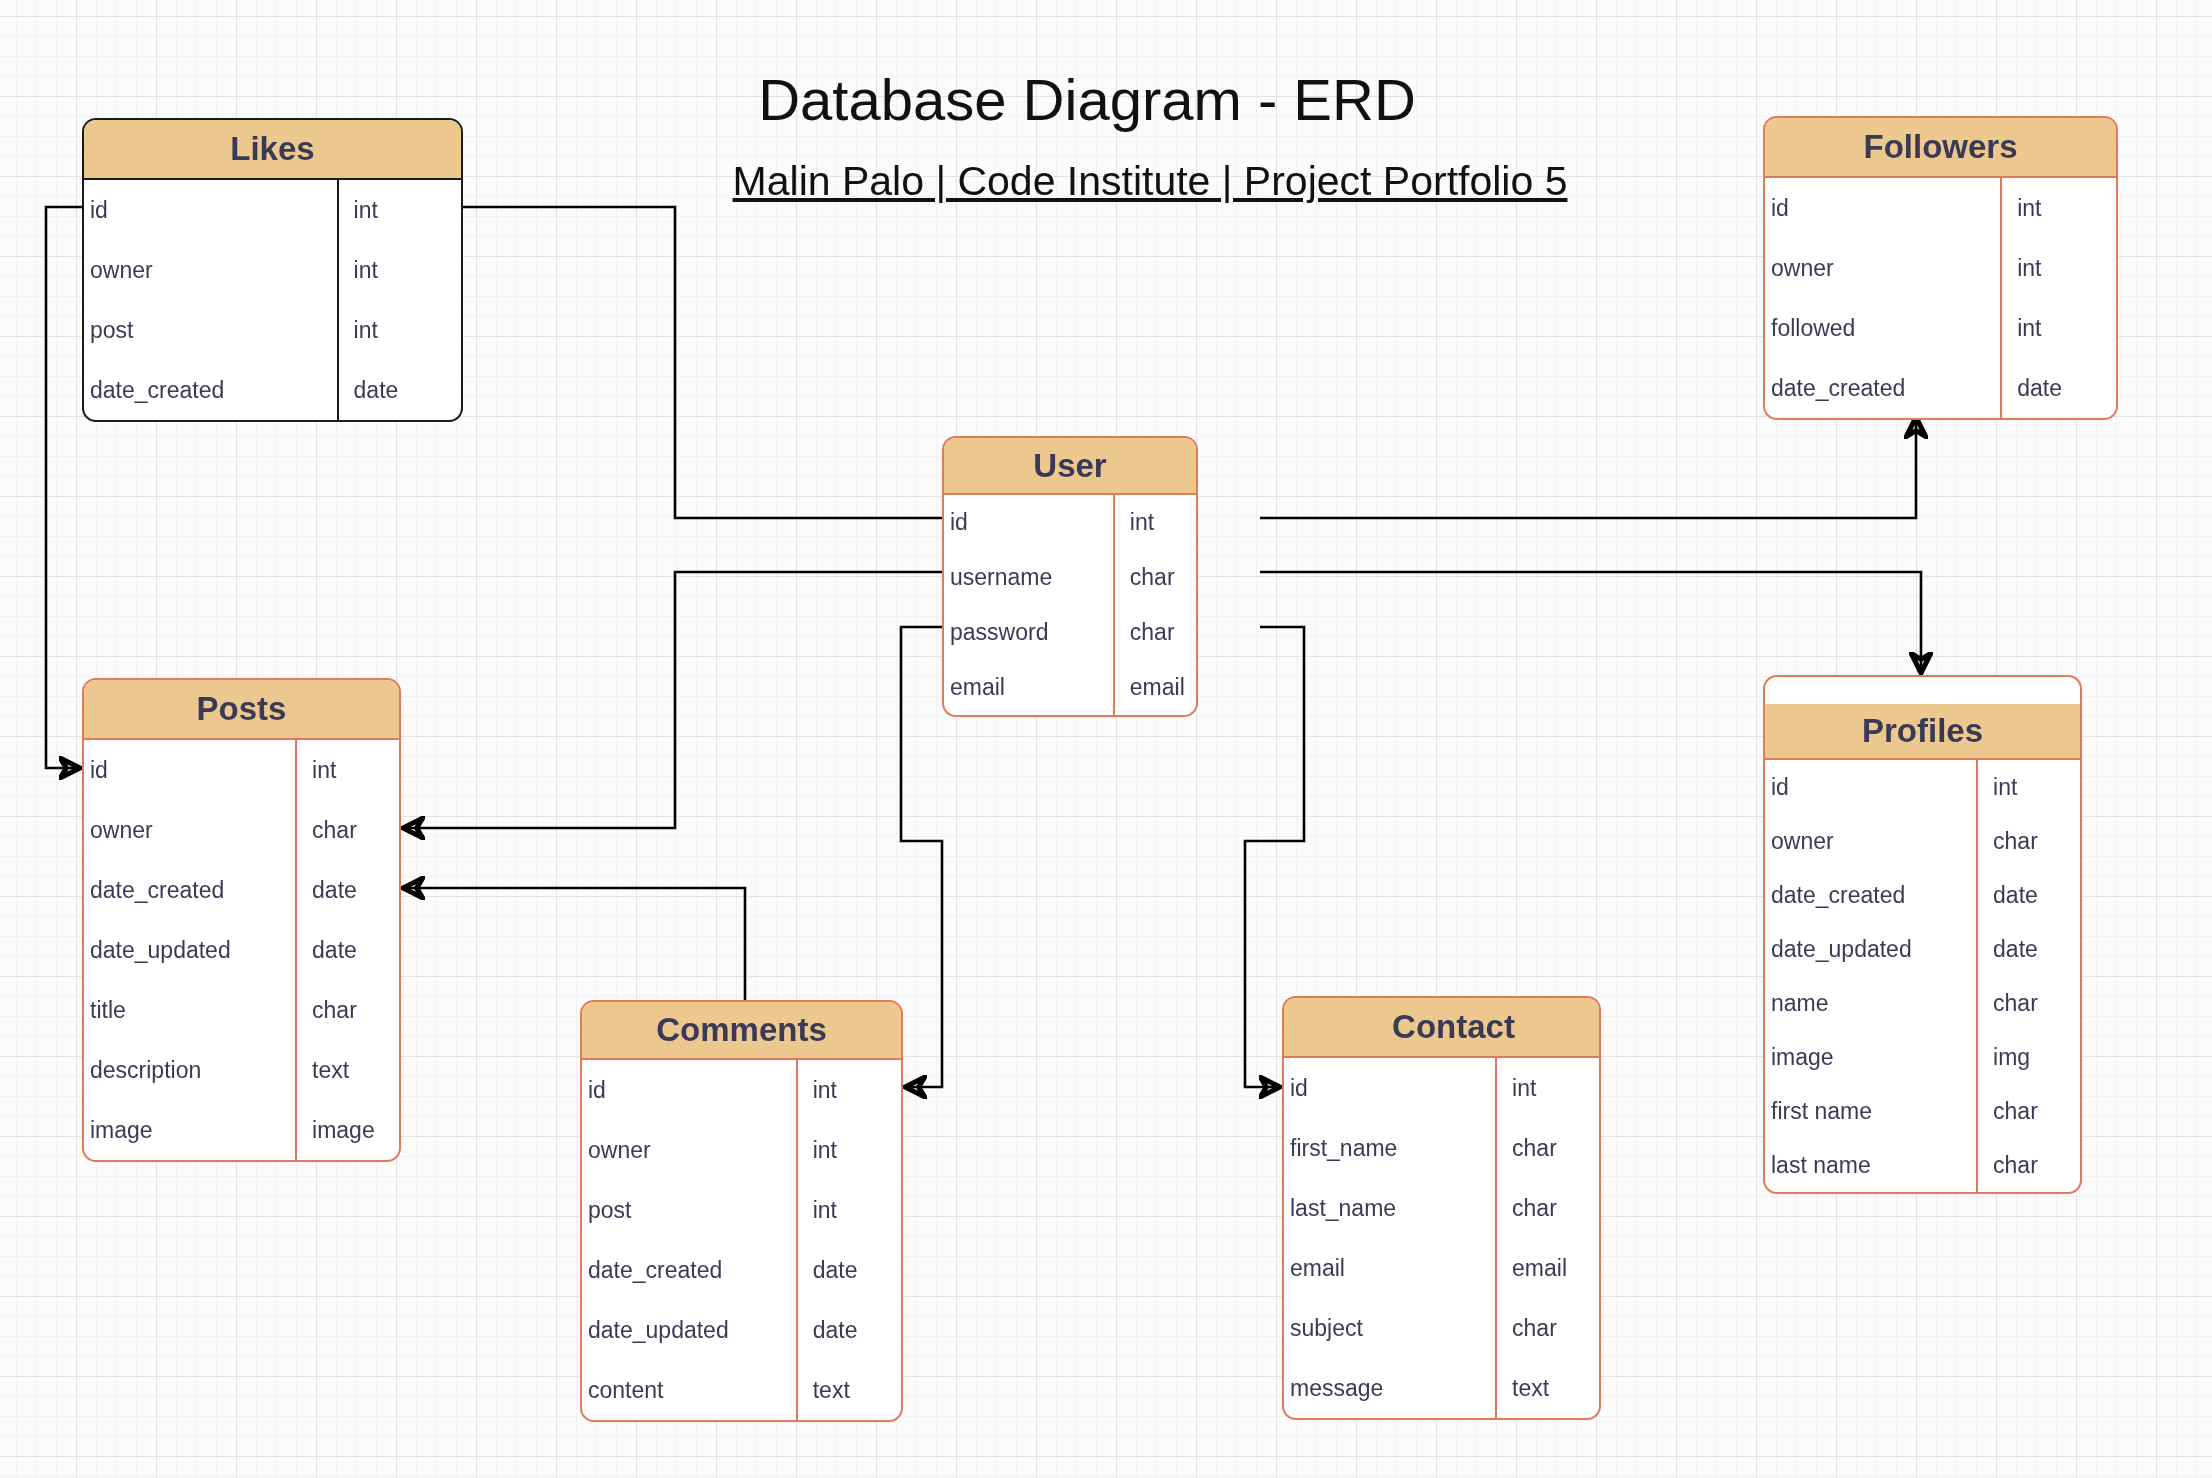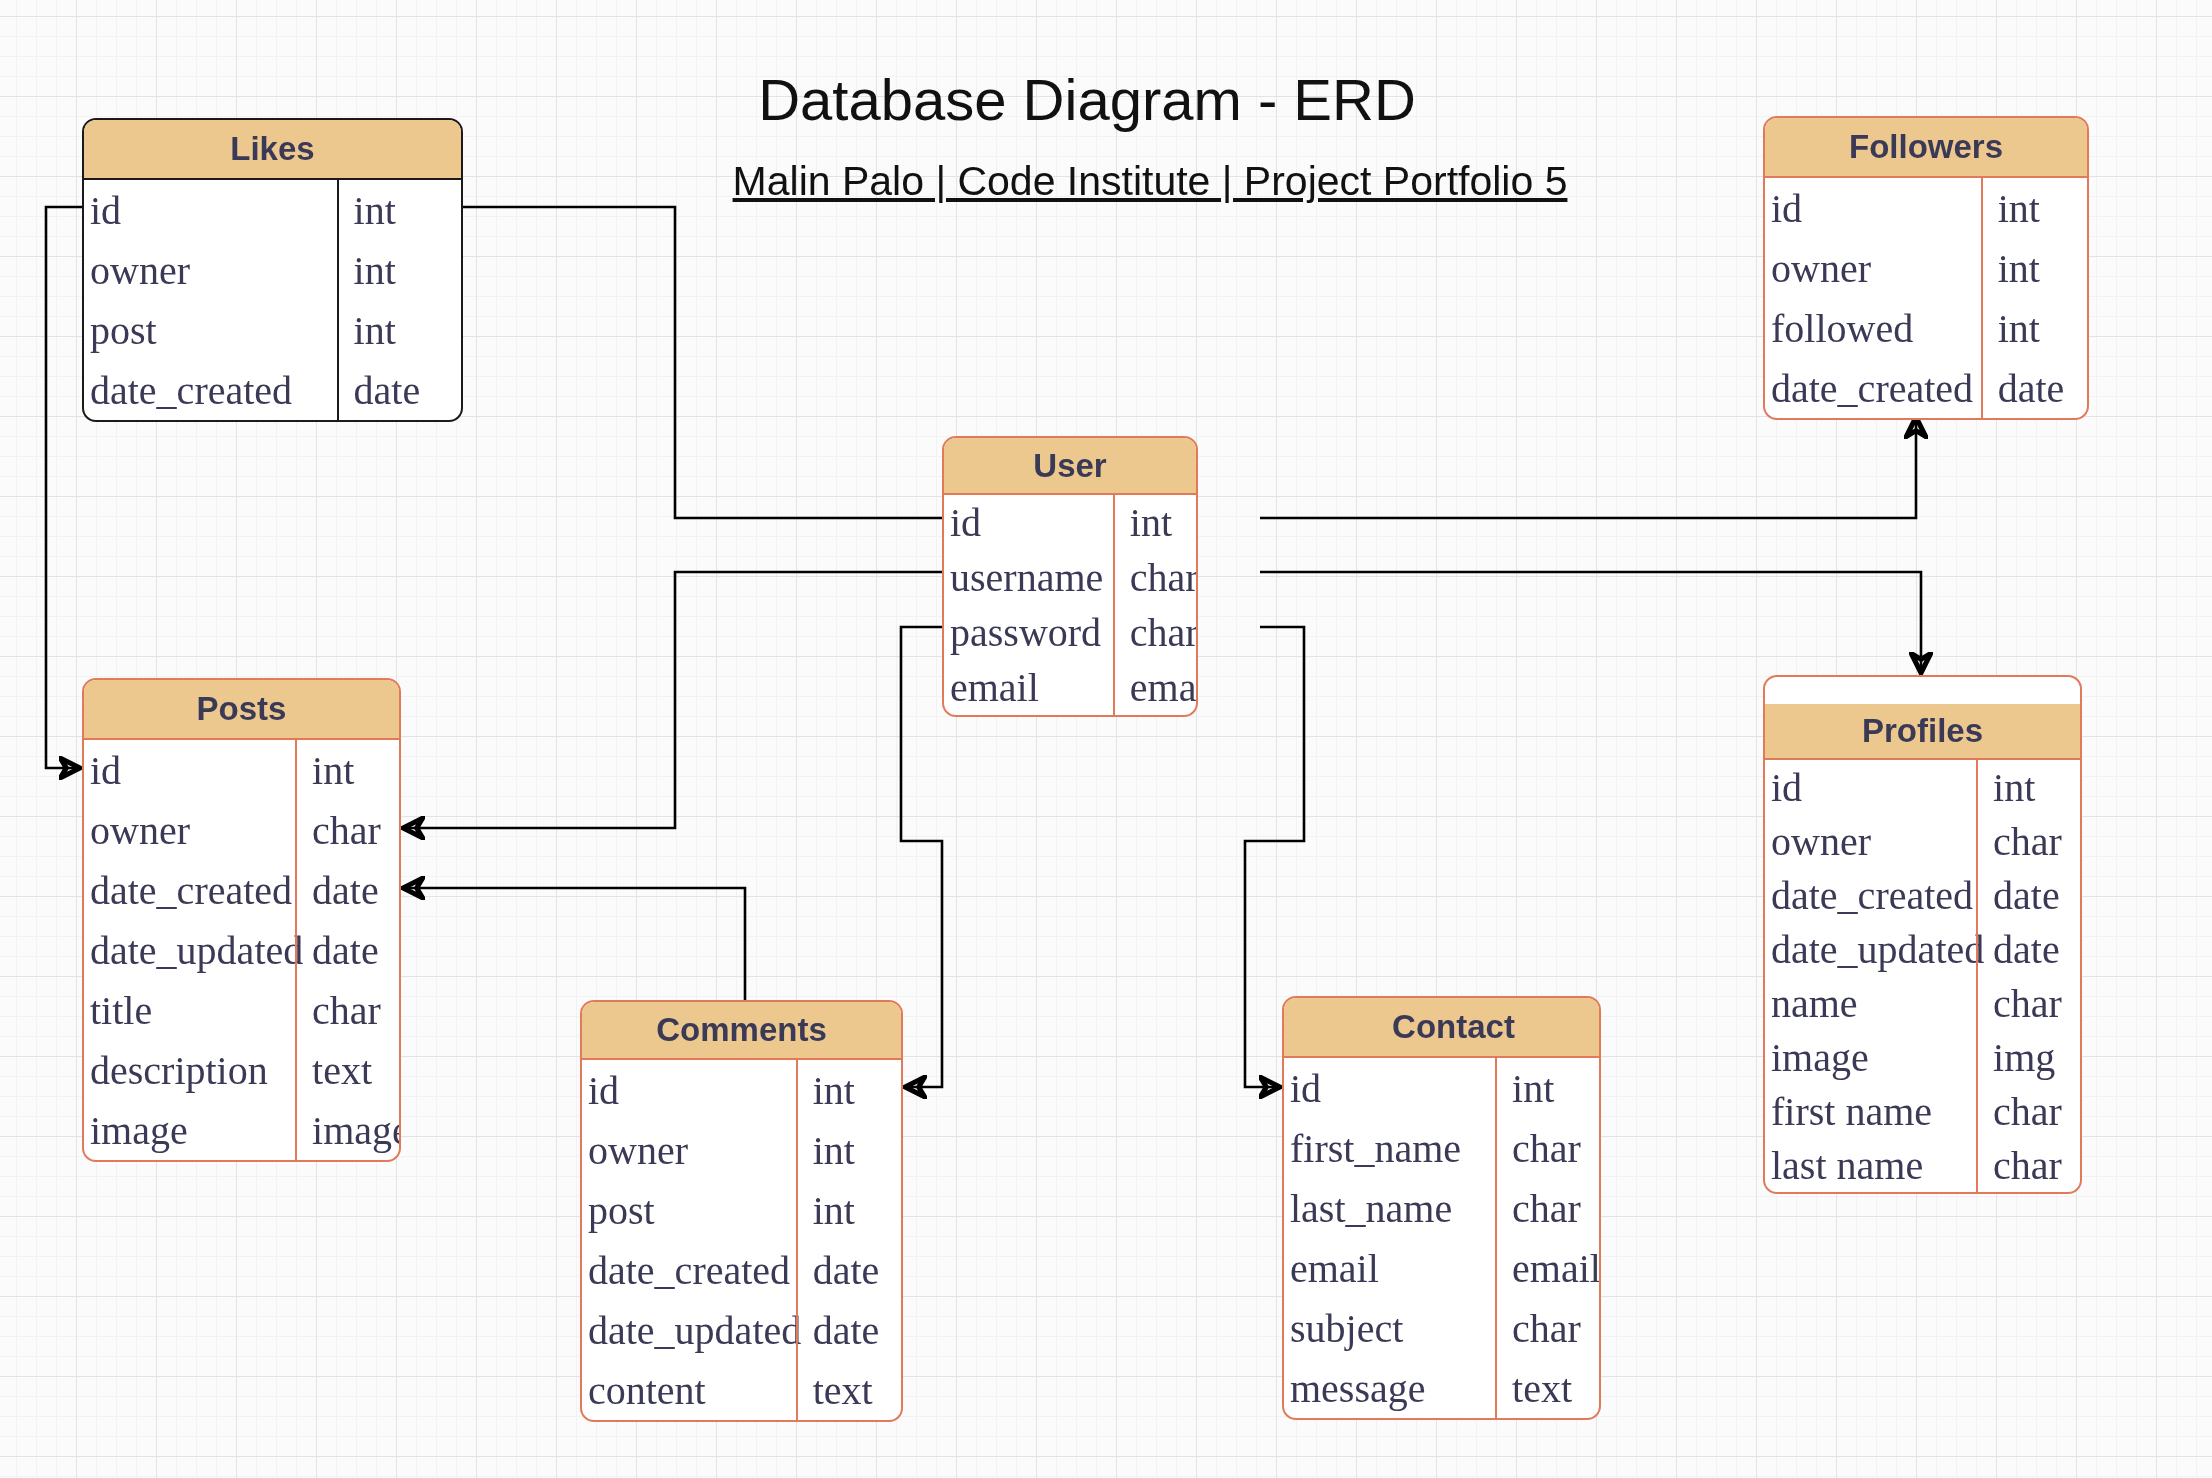--- a/index.html
+++ b/index.html
@@ -33,38 +33,38 @@
     border-radius:14px;
     box-sizing:border-box;
     overflow:hidden;
   }
   .ent .hdr{
     background:#ecc88f;
     border-bottom:2px solid #e07a5a;
     display:flex;align-items:center;justify-content:center;
     font-weight:bold;font-size:33px;
   }
-  .ent .row{display:flex;font-size:40px;font-family:Liberation Serif, serif;}
+  .ent .row{display:flex;font-size:23px;}
   .ent .row .n{
     width:67%;box-sizing:border-box;padding-left:6px;
     display:flex;align-items:center;white-space:nowrap;
   }
   .ent .row .t{
     width:33%;box-sizing:border-box;padding-left:15px;
     border-left:2px solid #e07a5a;
     display:flex;align-items:center;white-space:nowrap;
   }
   
   .likes{border-color:#1a1a1a;}
   .likes .hdr{border-bottom-color:#1a1a1a;}
   .likes .row .t{border-left-color:#1a1a1a;}
 
   .likes   {left:82px;  top:118px; width:381px;}
   .likes .hdr{height:58px;}    .likes .row{height:60px;}
-  .followers{left:1763px;top:116px; width:326px;}
+  .followers{left:1763px;top:116px; width:355px;}
   .followers .hdr{height:58px;}.followers .row{height:60px;}
   .user    {left:942px; top:436px; width:256px;}
   .user .hdr{height:55px;}     .user .row{height:55px;}
   .posts   {left:82px;  top:678px; width:319px;}
   .posts .hdr{height:58px;}    .posts .row{height:60px;}
   .profiles{left:1763px;top:675px; width:319px;}
   .profiles .hdr{height:54px;margin-top:27px;} .profiles .row{height:54px;}
   .comments{left:580px; top:1000px;width:323px;}
   .comments .hdr{height:56px;} .comments .row{height:60px;}
   .contact {left:1282px;top:996px; width:319px;}

